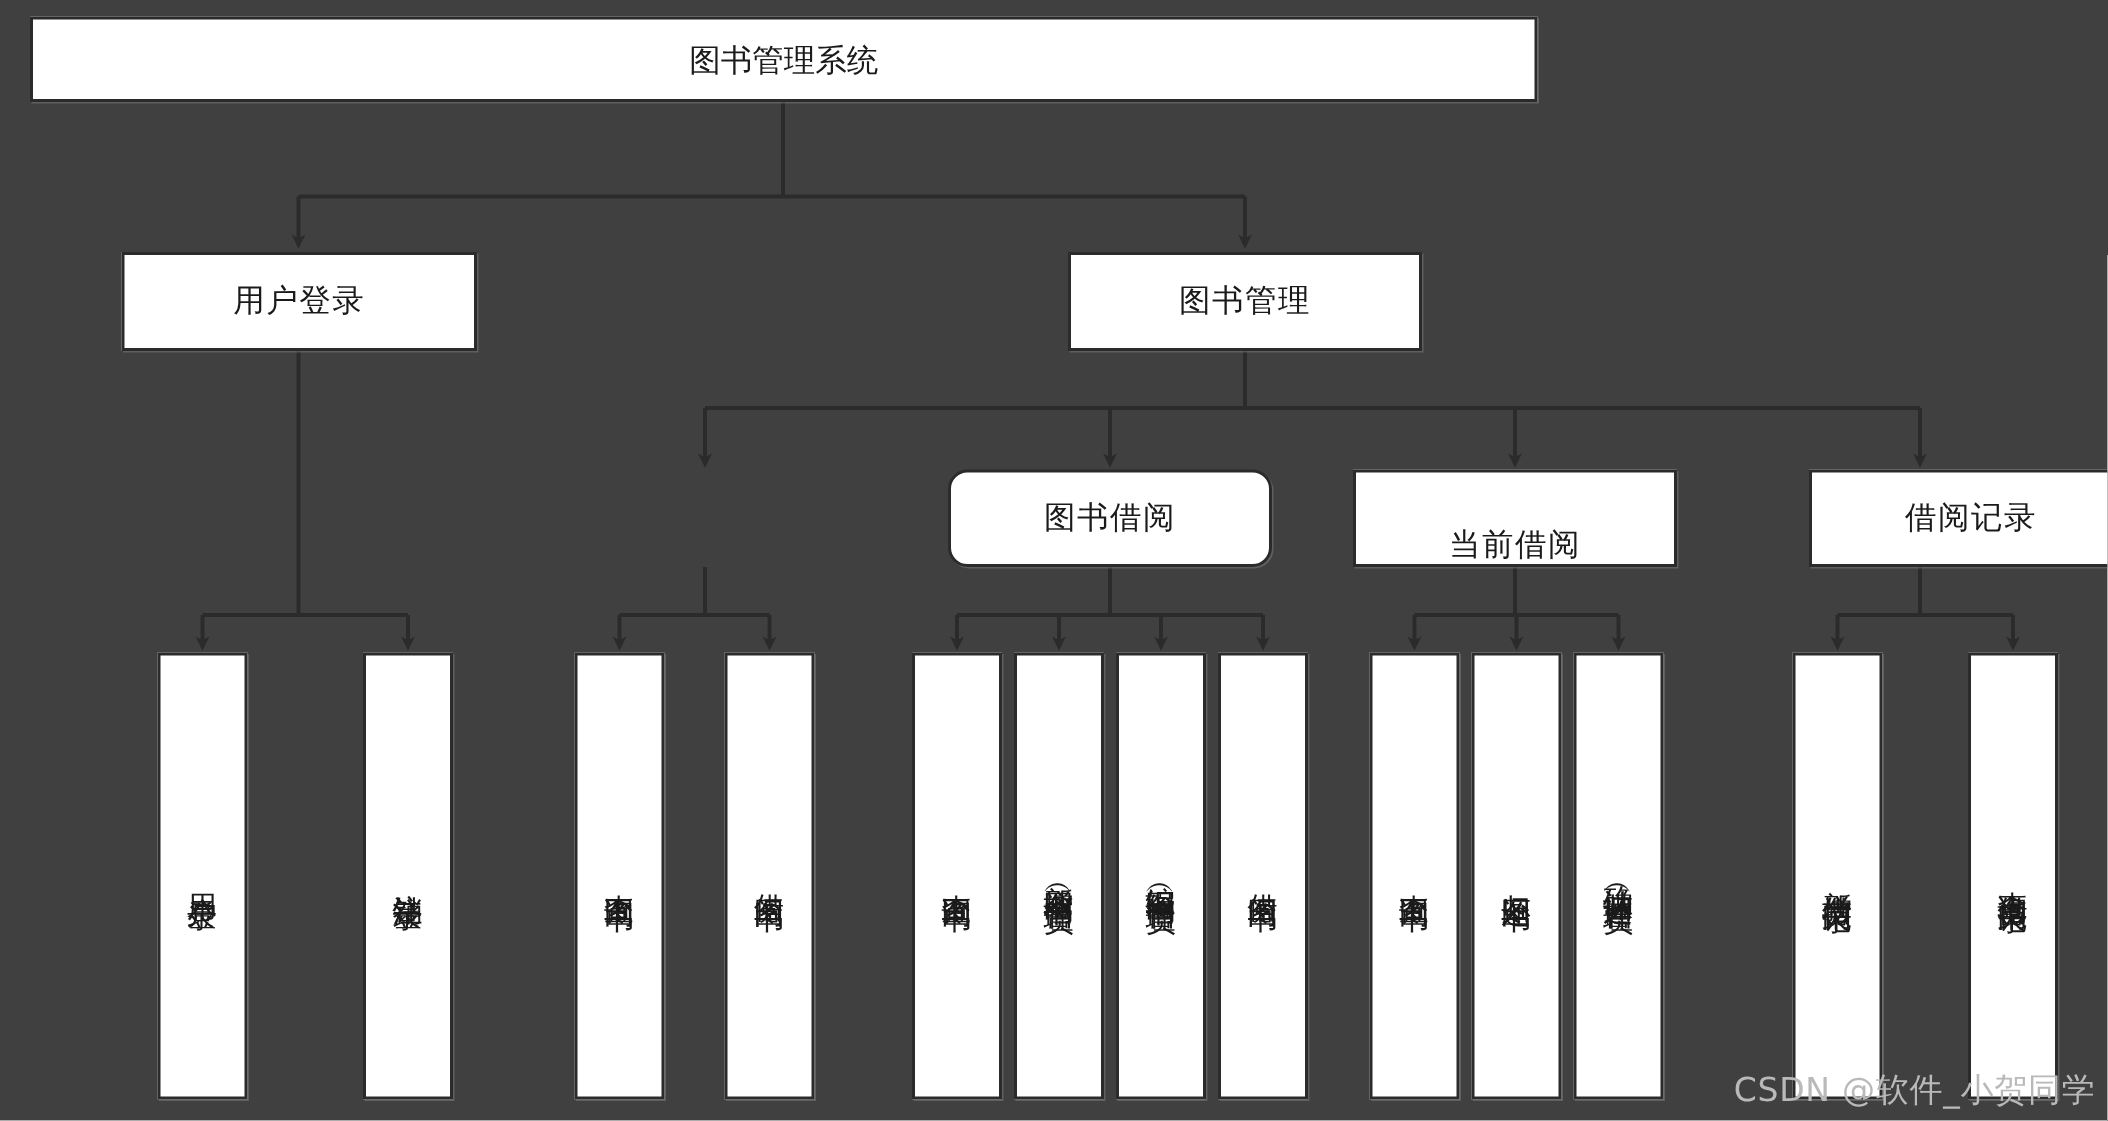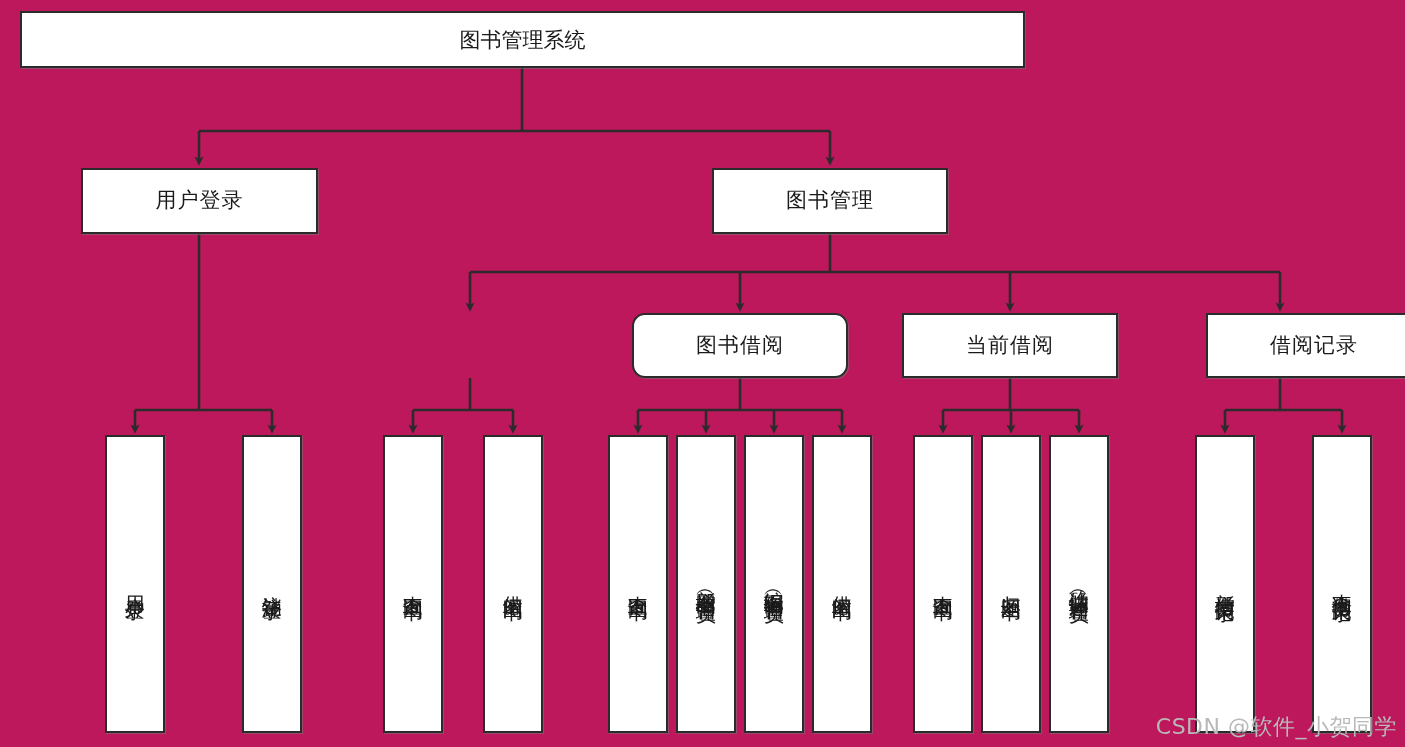--- a/index.html
+++ b/index.html
@@ -7,21 +7,21 @@
     padding: 0;
     background: #ffffff;
   }
   body {
     font-family: "DejaVu Sans", "Liberation Sans", sans-serif;
   }
   #canvas {
     position: relative;
     width: 1405px;
     height: 747px;
-    background: #be185d;
+    background: #404040;
     overflow: hidden;
   }
   svg#edges {
     position: absolute;
     left: 0;
     top: 0;
     width: 1405px;
     height: 747px;
     pointer-events: none;
   }
@@ -145,21 +145,21 @@
 
   <div class="node h" style="left:712px; top:168px; width:236px; height:66px;">
     <span>图书管理</span>
   </div>
 
 
   <div class="node h" style="left:632px; top:313px; width:216px; height:65px;border-radius:13px;">
     <span>图书借阅</span>
   </div>
 
-  <div class="node h" style="left:902px; top:313px; width:216px; height:65px;">
+  <div class="node h" style="left:902px; top:313px; width:216px; height:65px;align-items:flex-end;">
     <span>当前借阅</span>
   </div>
 
   <div class="node h" style="left:1206px; top:313px; width:216px; height:65px;">
     <span>借阅记录</span>
   </div>
 
   <div class="node leaf" style="left:105px; top:435px; width:60px; height:298px;">
     <span class="vtext">用户登录</span>
   </div>

